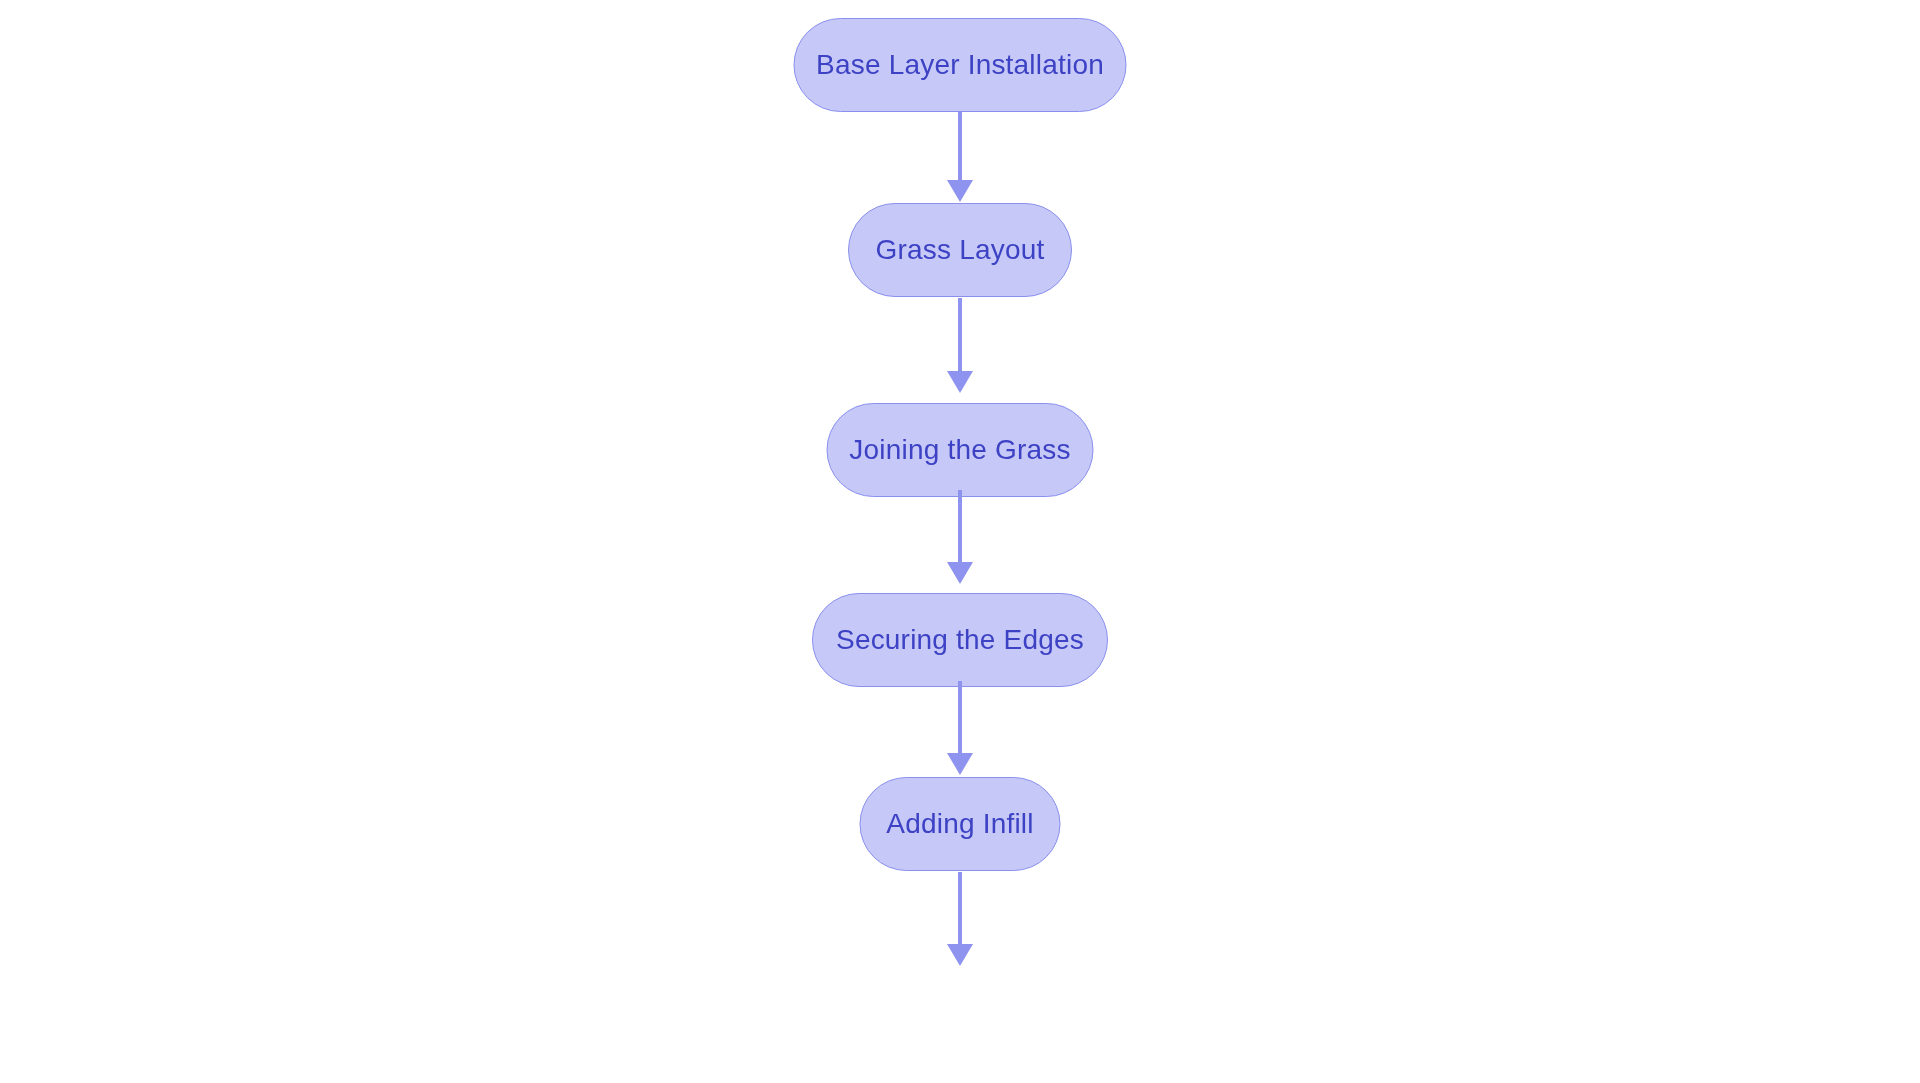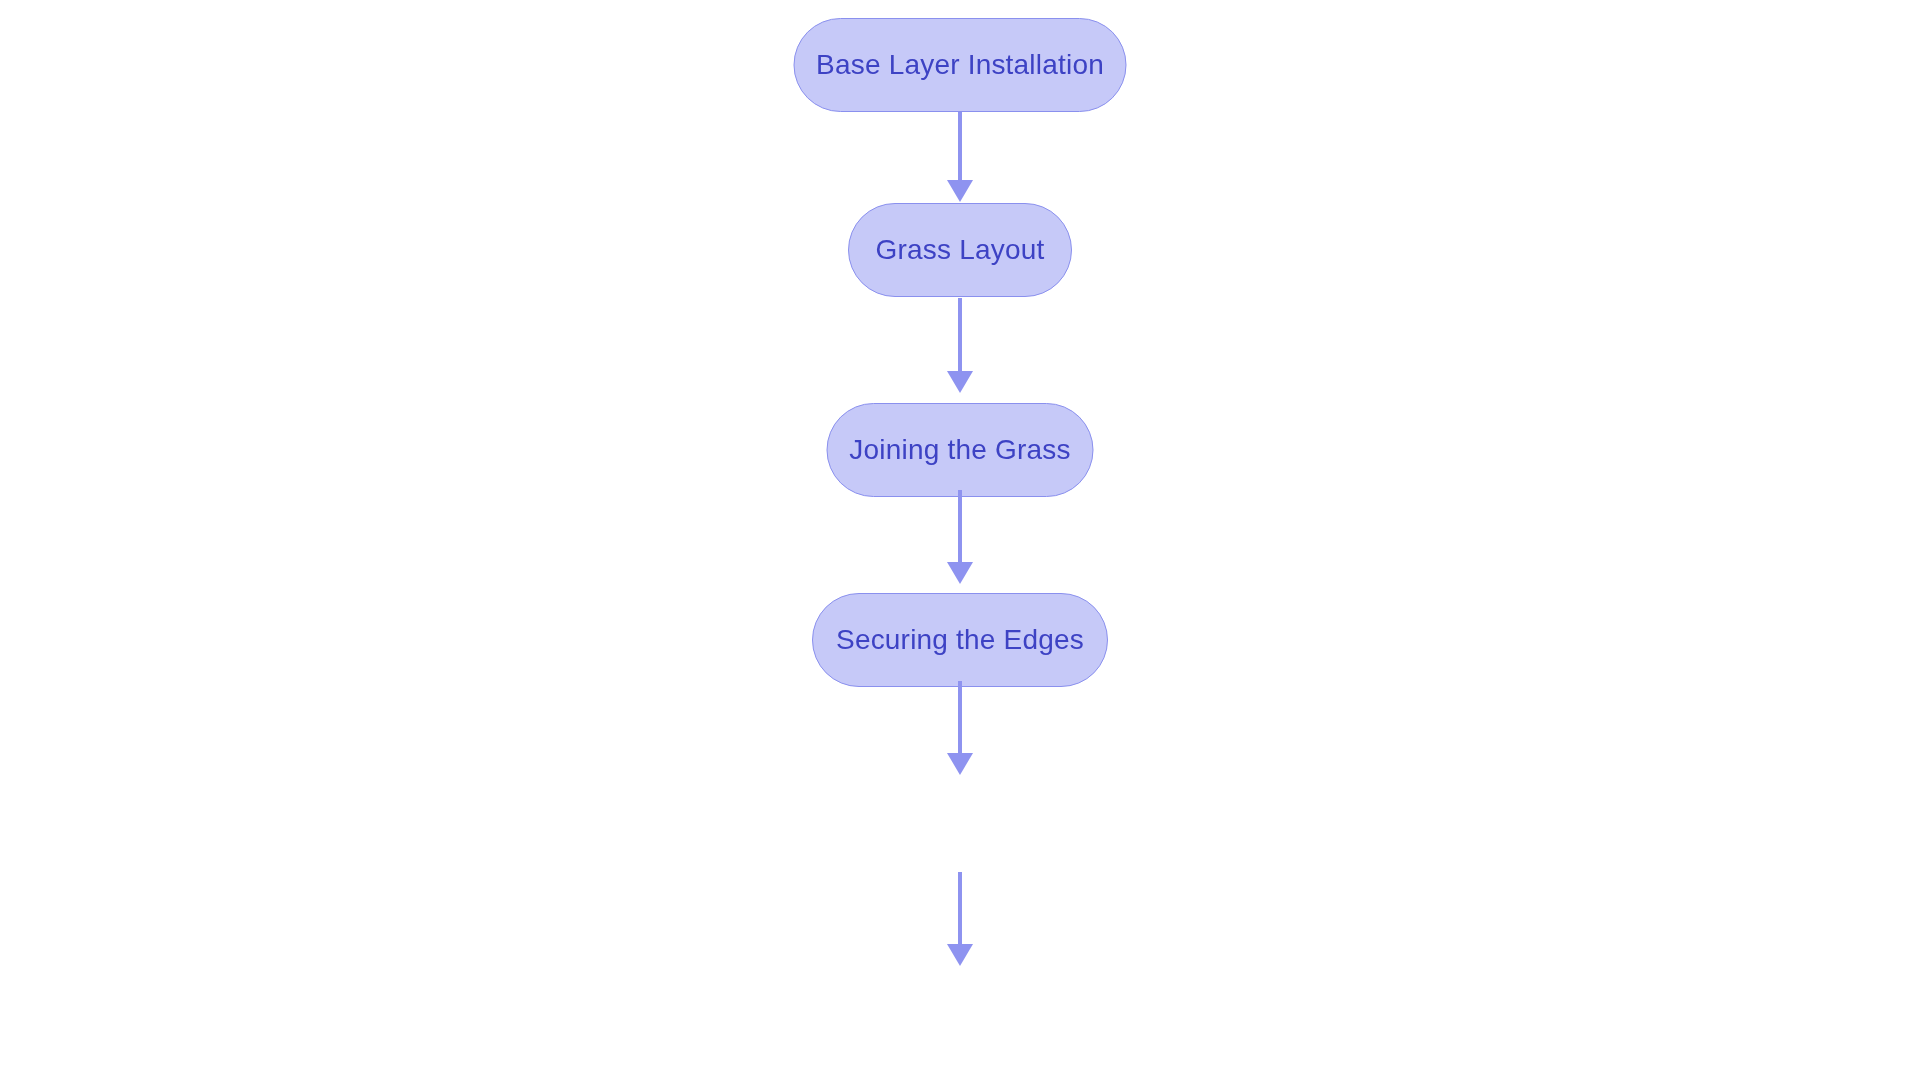--- a/index.html
+++ b/index.html
@@ -96,20 +96,23 @@
 
   <div class="flow-node" style="top:586px; width:296px;margin-top:7px;">
     <span>Securing the Edges</span>
   </div>
 
   <div class="flow-arrow" style="top:681px; height:94px;">
     <div class="shaft"></div>
     <div class="head"></div>
   </div>
 
+  <div class="flow-node" style="top:777px; width:201px;">
+    <span>Adding Infill</span>
+  </div>
 
   <div class="flow-arrow" style="top:872px; height:94px;">
     <div class="shaft"></div>
     <div class="head"></div>
   </div>
 
 
 </div>
 
 </body></html>

